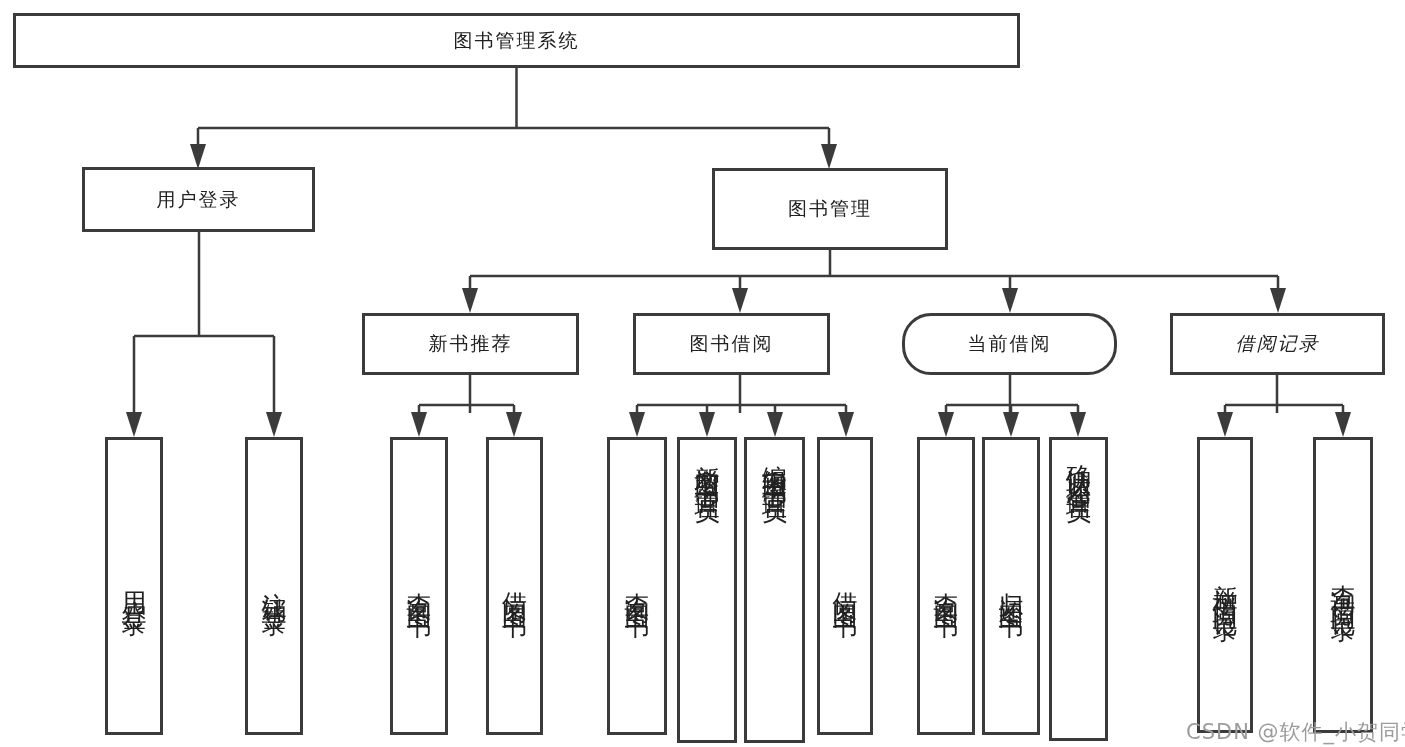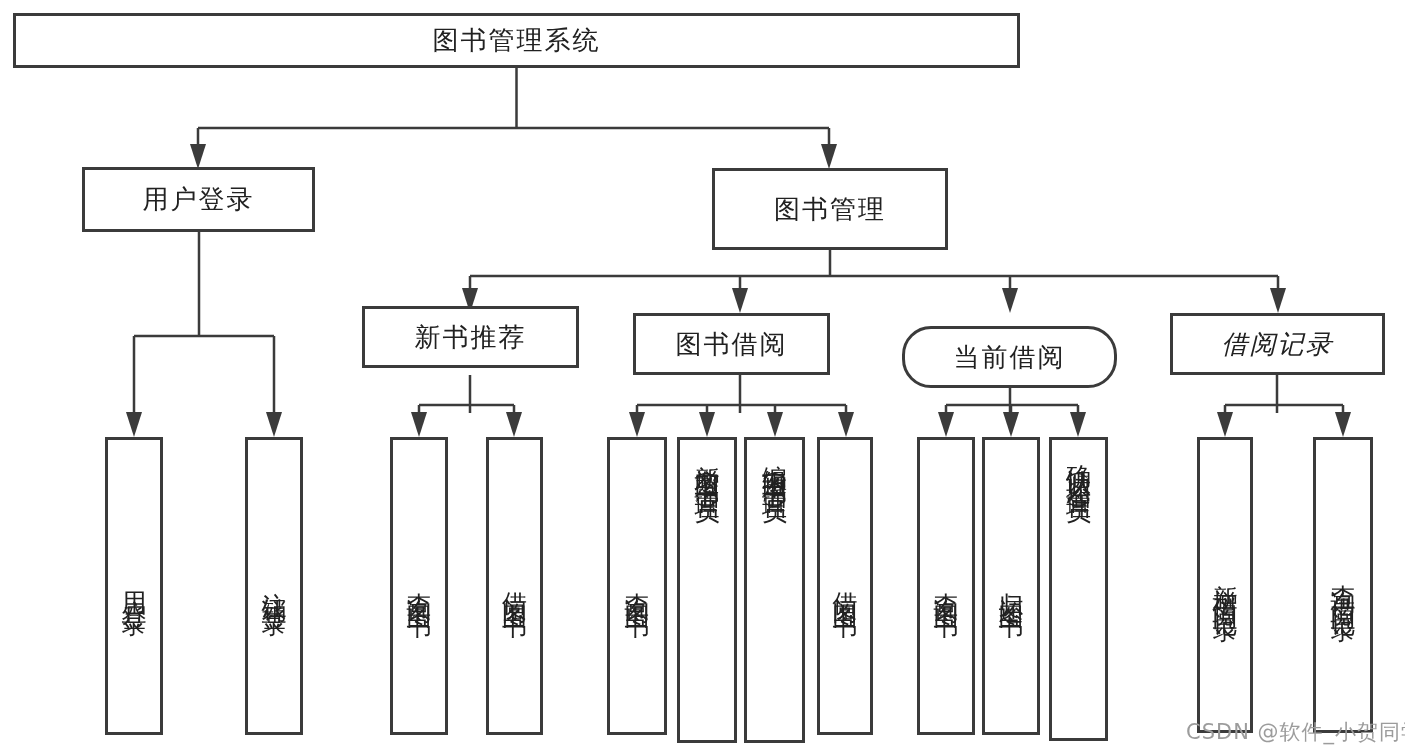--- a/index.html
+++ b/index.html
@@ -21,21 +21,21 @@
     position: absolute;
     background: #ffffff;
     border: 3px solid #3b3b3b;
     color: #212121;
     display: flex;
     align-items: center;
     justify-content: center;
     text-align: center;
   }
   .box.h {
-    font-size: 26px;
+    font-size: 19px;
     letter-spacing: 2px;
   }
   .box.v {
     writing-mode: vertical-rl;
     text-orientation: mixed;
     font-size: 25px;
     letter-spacing: 7px;
     line-height: 1;
   }
   .box.v-long {
@@ -89,23 +89,23 @@
       <path d="M1225 437 L1217 412 L1233 412 Z"></path>
       <path d="M1343 437 L1335 412 L1351 412 Z"></path>
     </g>
   </svg>
 
   <div class="box h" style="left:13px; top:13px; width:1007px; height:55px;">图书管理系统</div>
 
   <div class="box h" style="left:82px; top:167px; width:233px; height:65px;">用户登录</div>
   <div class="box h" style="left:712px; top:168px; width:236px; height:82px;">图书管理</div>
 
-  <div class="box h" style="left:362px; top:306px; width:217px; height:62px;">新书推荐</div>
+  <div class="box h" style="left:362px; top:313px; width:217px; height:62px;">新书推荐</div>
   <div class="box h" style="left:633px; top:313px; width:197px; height:62px;">图书借阅</div>
-  <div class="box h" style="left:902px; top:326px; width:215px; height:62px;border-radius:29px;">当前借阅</div>
+  <div class="box h" style="left:902px; top:313px; width:215px; height:62px;border-radius:29px;">当前借阅</div>
   <div class="box h" style="left:1170px; top:313px; width:215px; height:62px;font-style:italic;">借阅记录</div>
 
   <div class="box v" style="left:105px; top:437px; width:58px; height:298px;">用户登录</div>
   <div class="box v" style="left:245px; top:437px; width:58px; height:298px;">注销登录</div>
 
   <div class="box v" style="left:390px; top:437px; width:58px; height:298px;">查询图书</div>
   <div class="box v" style="left:486px; top:437px; width:57px; height:298px;">借阅图书</div>
 
   <div class="box v" style="left:607px; top:437px; width:60px; height:298px;">查询图书</div>
   <div class="box v v-long" style="left:677px; top:437px; width:60px; height:306px;">新增图书（管理员）</div>

